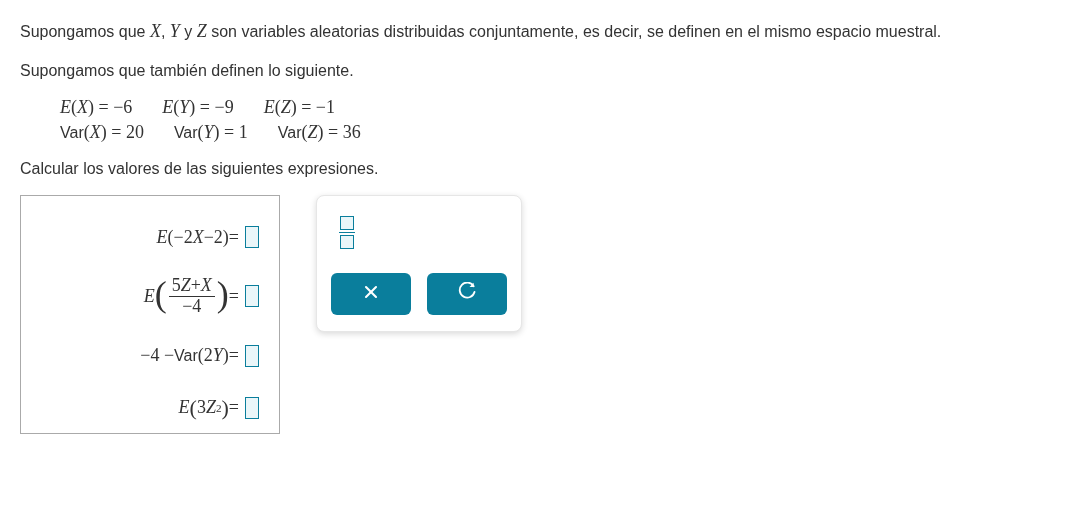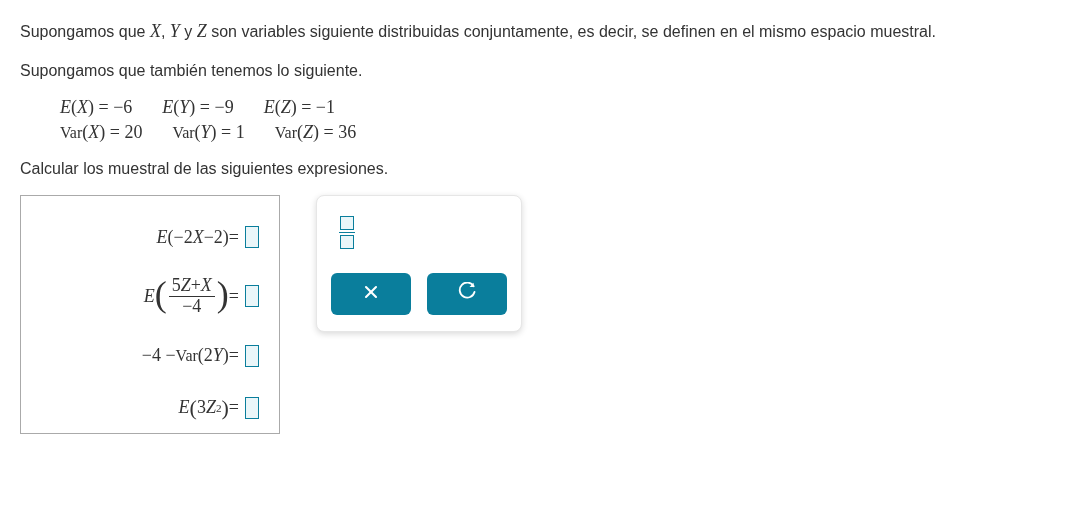--- a/index.html
+++ b/index.html
@@ -8,21 +8,21 @@
     font-family: 'Segoe UI', Arial, sans-serif;
     font-size: 16px;
     color: #333;
     background: #fff;
     width: 1072px;
     box-sizing: border-box;
   }
   .intro { line-height: 1.5; margin-bottom: 14px; }
   .math-i { font-family: 'Times New Roman', serif; font-style: italic; font-size: 18px; }
   .math-r { font-family: 'Times New Roman', serif; font-style: normal; font-size: 18px; }
-  .sans { font-family: Liberation Serif, serif; font-size: 16px; }
+  .sans { font-family: Liberation Sans, sans-serif; font-size: 16px; }
 
   .given-block { margin: 0 0 14px 40px; }
   .given-row { display: flex; gap: 30px; margin-bottom: 4px; align-items: flex-start; }
   .given-cell { white-space: nowrap; }
 
   .columns { display: flex; align-items: flex-start; gap: 36px; margin-top: 10px; }
 
   .expr-box {
     border: 1px solid #aaa;
     padding: 16px 20px 6px 20px;
@@ -110,24 +110,24 @@
     cursor: pointer;
   }
   .pill-btn svg { width: 20px; height: 20px; }
 
   sup.msup { font-size: 0.7em; vertical-align: super; font-style: normal; }
 </style>
 </head>
 <body>
 
 <div class="intro">
-  <span>Supongamos que </span><span class="math-i">X</span><span>, </span><span class="math-i">Y</span><span> y </span><span class="math-i">Z</span><span> son variables siguiente distribuidas conjuntamente, es decir, se definen en el mismo espacio muestral.</span>
+  <span>Supongamos que </span><span class="math-i">X</span><span>, </span><span class="math-i">Y</span><span> y </span><span class="math-i">Z</span><span> son variables aleatorias distribuidas conjuntamente, es decir, se definen en el mismo espacio muestral.</span>
 </div>
 
-<div class="intro">Supongamos que también tenemos lo siguiente.</div>
+<div class="intro">Supongamos que también definen lo siguiente.</div>
 
 <div class="given-block">
   <div class="given-row">
     <span class="given-cell">
       <span class="math-i">E</span><span class="math-r">(</span><span class="math-i">X</span><span class="math-r">)</span><span class="math-r"> = </span><span class="math-r">−6</span>
     </span>
     <span class="given-cell">
       <span class="math-i">E</span><span class="math-r">(</span><span class="math-i">Y</span><span class="math-r">)</span><span class="math-r"> = </span><span class="math-r">−9</span>
     </span>
     <span class="given-cell">
@@ -140,21 +140,21 @@
     </span>
     <span class="given-cell">
       <span class="sans">Var</span><span class="math-r">(</span><span class="math-i">Y</span><span class="math-r">)</span><span class="math-r"> = </span><span class="math-r">1</span>
     </span>
     <span class="given-cell">
       <span class="sans">Var</span><span class="math-r">(</span><span class="math-i">Z</span><span class="math-r">)</span><span class="math-r"> = </span><span class="math-r">36</span>
     </span>
   </div>
 </div>
 
-<div class="intro">Calcular los muestral de las siguientes expresiones.</div>
+<div class="intro">Calcular los valores de las siguientes expresiones.</div>
 
 <div class="columns">
 
   <div class="expr-box">
 
     <div class="expr-row">
       <span class="math-i">E</span>
         <span class="math-r">(</span>
         <span class="math-i" style="font-style:normal"><span class="math-r">−2</span><span class="math-i">X</span><span class="math-r">−2</span></span>
         <span class="math-r">)</span>

